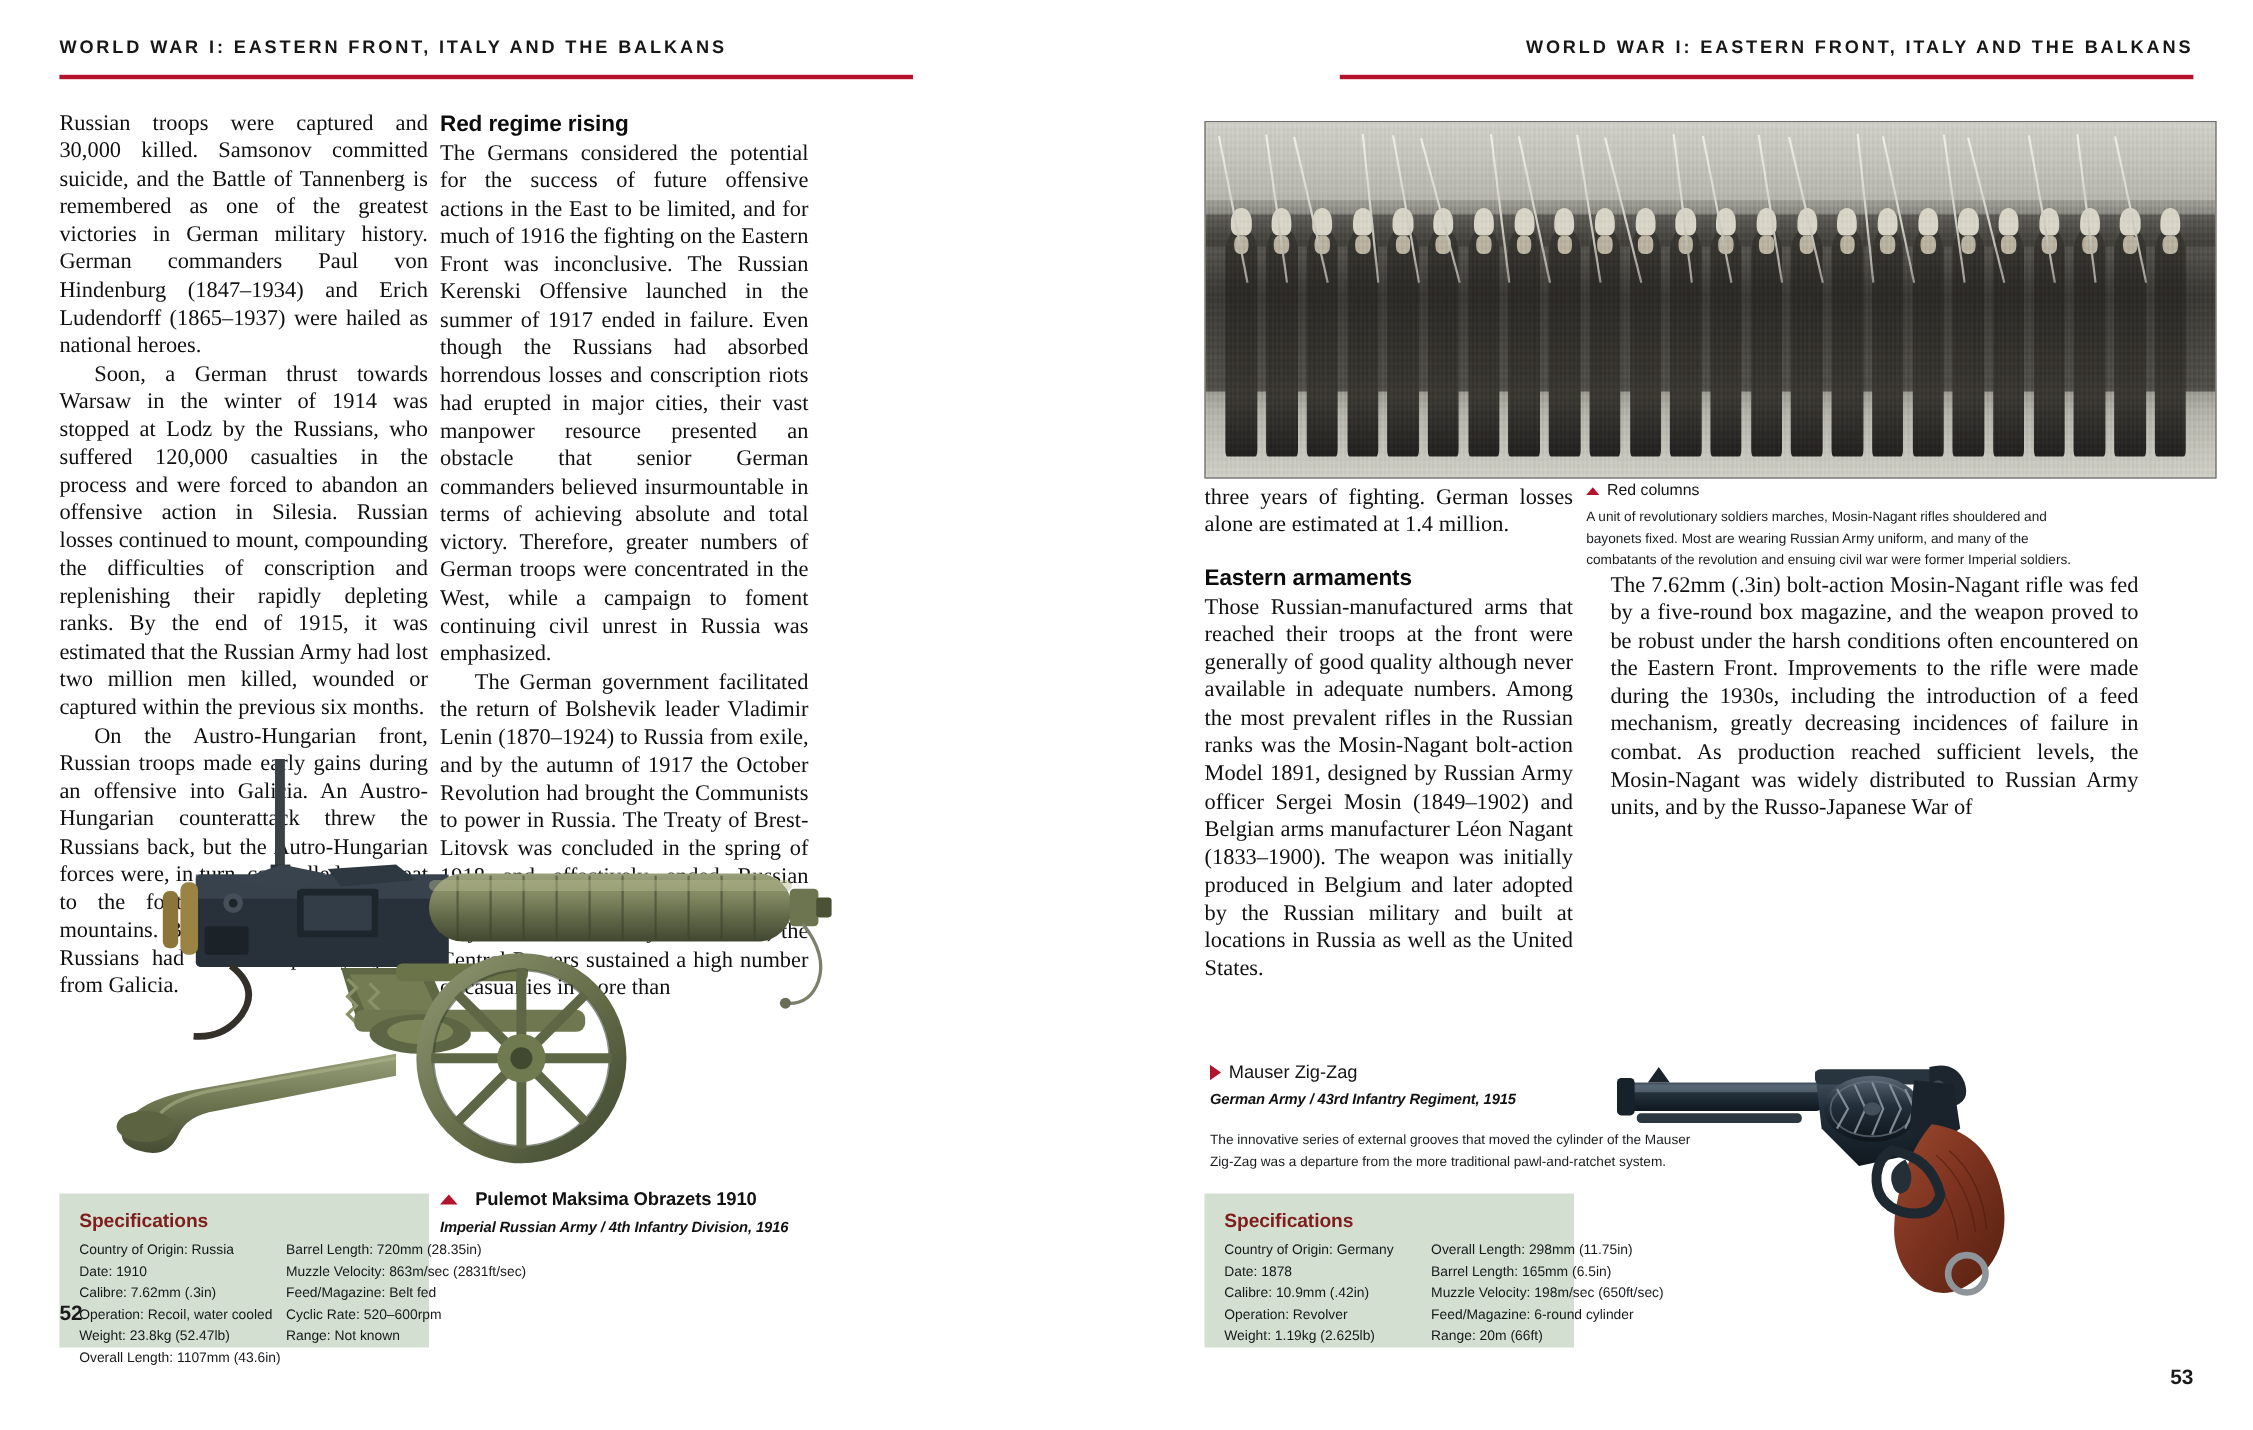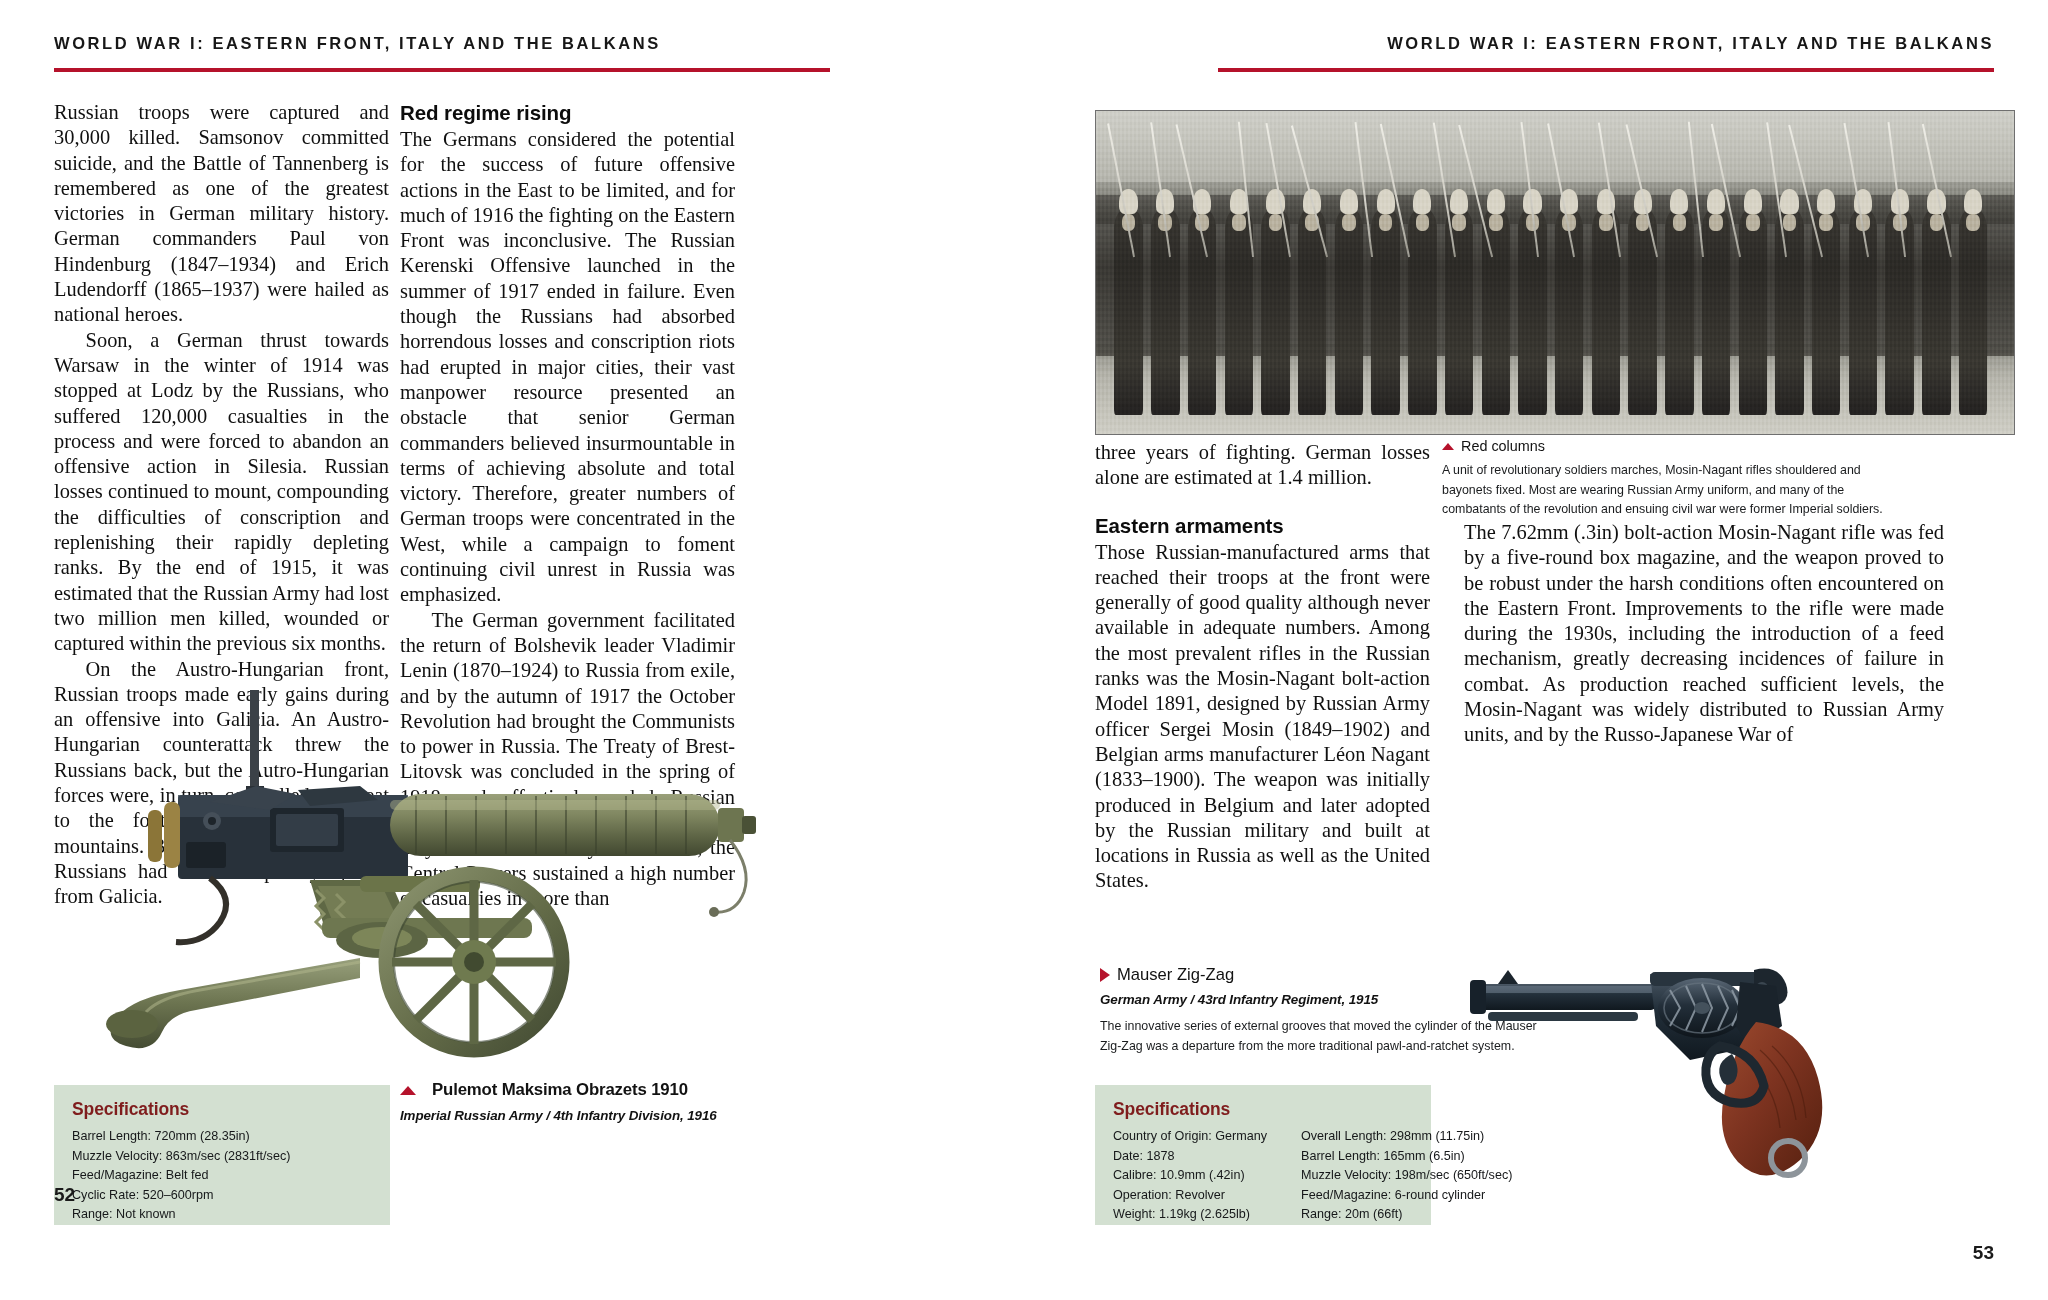--- a/index.html
+++ b/index.html
@@ -348,20 +348,28 @@
 
         <path d="M300 268 L120 300 q-46 8 -62 26 q-18 22 8 30 q26 8 36 -14 q8 -18 34 -22 L300 288 Z" fill="url(#trail)"></path>
         <path d="M300 272 L140 300 q-40 7 -54 22" fill="none" stroke="#b0b68c" stroke-width="3" opacity="0.55"></path>
         <ellipse cx="72" cy="334" rx="26" ry="14" fill="#5b6340"></ellipse>
       </svg>
     </div>
 
     <div class="specbox" style="left:54px; top:1085px; width:336px; height:140px;">
       <div class="spec-title">Specifications</div>
       <div class="spec-cols">
+        <div class="spec-col left">
+          <div class="spec-line">Country of Origin: Russia</div>
+          <div class="spec-line">Date: 1910</div>
+          <div class="spec-line">Calibre: 7.62mm (.3in)</div>
+          <div class="spec-line">Operation: Recoil, water cooled</div>
+          <div class="spec-line">Weight: 23.8kg (52.47lb)</div>
+          <div class="spec-line">Overall Length: 1107mm (43.6in)</div>
+        </div>
         <div class="spec-col right">
           <div class="spec-line">Barrel Length: 720mm (28.35in)</div>
           <div class="spec-line">Muzzle Velocity: 863m/sec (2831ft/sec)</div>
           <div class="spec-line">Feed/Magazine: Belt fed</div>
           <div class="spec-line">Cyclic Rate: 520–600rpm</div>
           <div class="spec-line">Range: Not known</div>
         </div>
       </div>
     </div>
 
@@ -455,21 +463,21 @@
     <div class="col" style="left:440px; top:520px; width:480px;">
       <p class="first">The 7.62mm (.3in) bolt-action Mosin-Nagant rifle was fed by a five-round box magazine, and the weapon proved to be robust under the harsh conditions often encountered on the Eastern Front. Improvements to the rifle were made during the 1930s, including the introduction of a feed mechanism, greatly decreasing incidences of failure in combat. As production reached sufficient levels, the Mosin-Nagant was widely distributed to Russian Army units, and by the Russo-Japanese War of</p>
     </div>
 
     <div class="caption" style="left:76px; top:965px; width:460px;">
       <div class="cap-small-head">
         <span class="tri-right"></span>
         <span style="font-size:16.6px;">Mauser Zig-Zag</span>
       </div>
       <div class="cap-sub" style="margin-top:2px;">German Army / 43rd Infantry Regiment, 1915</div>
-      <div class="cap-small" style="margin-top:10px;">The innovative series of external grooves that moved the cylinder of the Mauser Zig-Zag was a departure from the more traditional pawl-and-ratchet system.</div>
+      <div class="cap-small" style="margin-top:20px;">The innovative series of external grooves that moved the cylinder of the Mauser Zig-Zag was a departure from the more traditional pawl-and-ratchet system.</div>
     </div>
 
     <div class="specbox" style="left:71px; top:1085px; width:336px; height:140px;">
       <div class="spec-title">Specifications</div>
       <div class="spec-cols">
         <div class="spec-col left">
           <div class="spec-line">Country of Origin: Germany</div>
           <div class="spec-line">Date: 1878</div>
           <div class="spec-line">Calibre: 10.9mm (.42in)</div>
           <div class="spec-line">Operation: Revolver</div>

